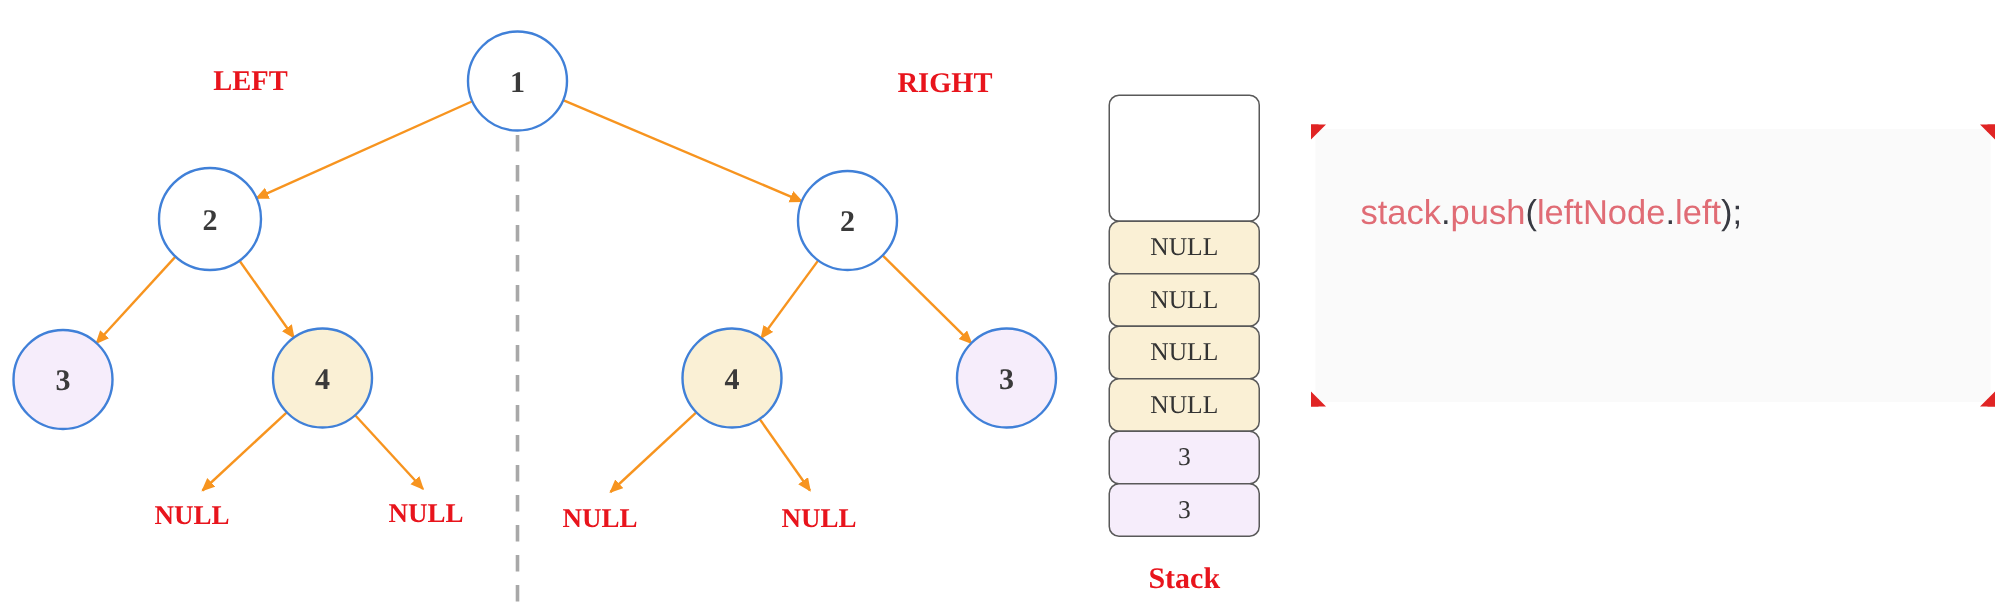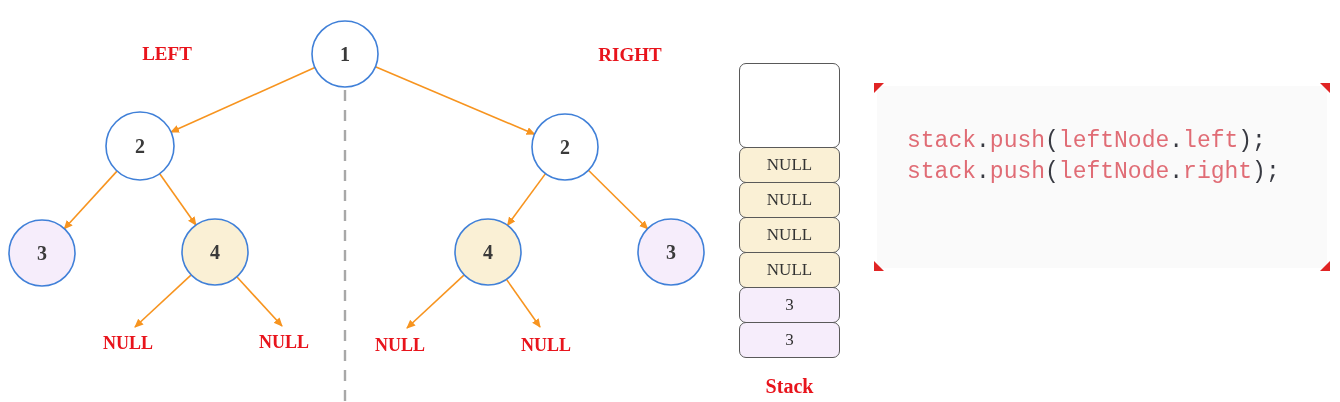--- a/index.html
+++ b/index.html
@@ -35,21 +35,21 @@
     font-family:"Liberation Serif",serif;font-size:17px;color:#333;}
   .cell.empty{height:85px;background:#fff;margin-top:0;}
   .cell.null{height:36px;background:var(--node-fill-cream);}
   .cell.val{height:36px;background:var(--node-fill-lavender);}
   .stack-title{margin-top:17px;text-align:center;font-weight:bold;font-size:20px;
     color:var(--label-red);font-family:"Liberation Serif",serif;}
 
   
   .code-block{position:absolute;left:877px;top:86px;width:450px;height:182px;
     background:var(--code-bg);padding:40px 0 0 30px;}
-  .code-line{font-family:Liberation Mono, monospace;
+  .code-line{font-family:Liberation Sans, sans-serif;
     font-size:23px;line-height:31px;white-space:pre;}
   .tk-r{color:var(--code-red);}
   .tk-d{color:var(--code-dark);}
   .corner{position:absolute;width:0;height:0;border:5px solid transparent;}
   .corner.tl{left:-3px;top:-3px;border-top-color:#e02424;border-left-color:#e02424;}
   .corner.tr{right:-3px;top:-3px;border-top-color:#e02424;border-right-color:#e02424;}
   .corner.bl{left:-3px;bottom:-3px;border-bottom-color:#e02424;border-left-color:#e02424;}
   .corner.br{right:-3px;bottom:-3px;border-bottom-color:#e02424;border-right-color:#e02424;}
 </style>
 </head>
@@ -117,16 +117,15 @@
     <div class="stack-title">Stack</div>
   </div>
 
   <div class="code-block">
     <span class="corner tl"></span>
     <span class="corner tr"></span>
     <span class="corner bl"></span>
     <span class="corner br"></span>
 
     <div class="code-line"><span class="tk-r">stack</span><span class="tk-d">.</span><span class="tk-r">push</span><span class="tk-d">(</span><span class="tk-r">leftNode</span><span class="tk-d">.</span><span class="tk-r">left</span><span class="tk-d">);</span></div>
-    <div class="code-line"><span class="tk-r">stack</span><span class="tk-d">.</span><span class="tk-r">push</span><span class="tk-d">(</span><span class="tk-r">leftNode</span><span class="tk-d">.</span><span class="tk-r">right</span><span class="tk-d">);</span></div>
   </div>
 
 </div>
 
 </body></html>

